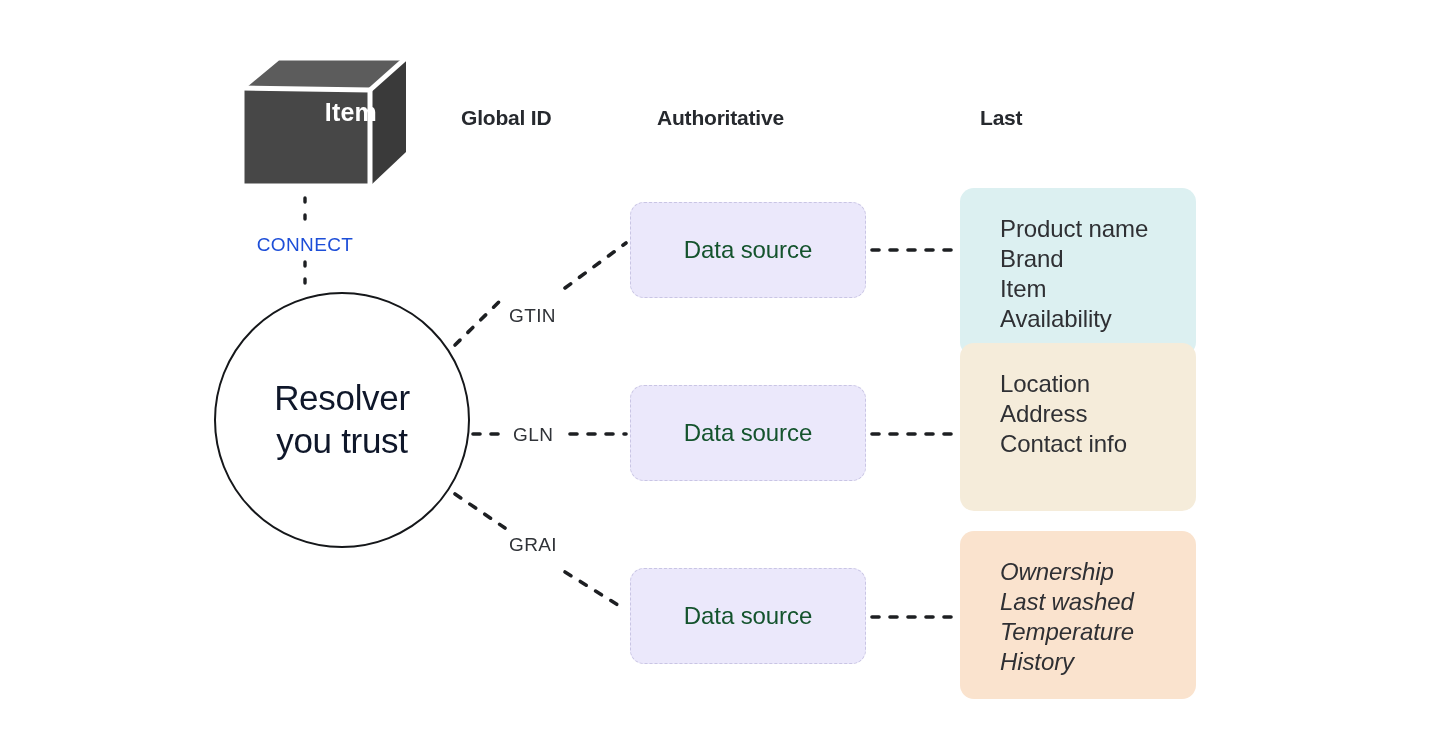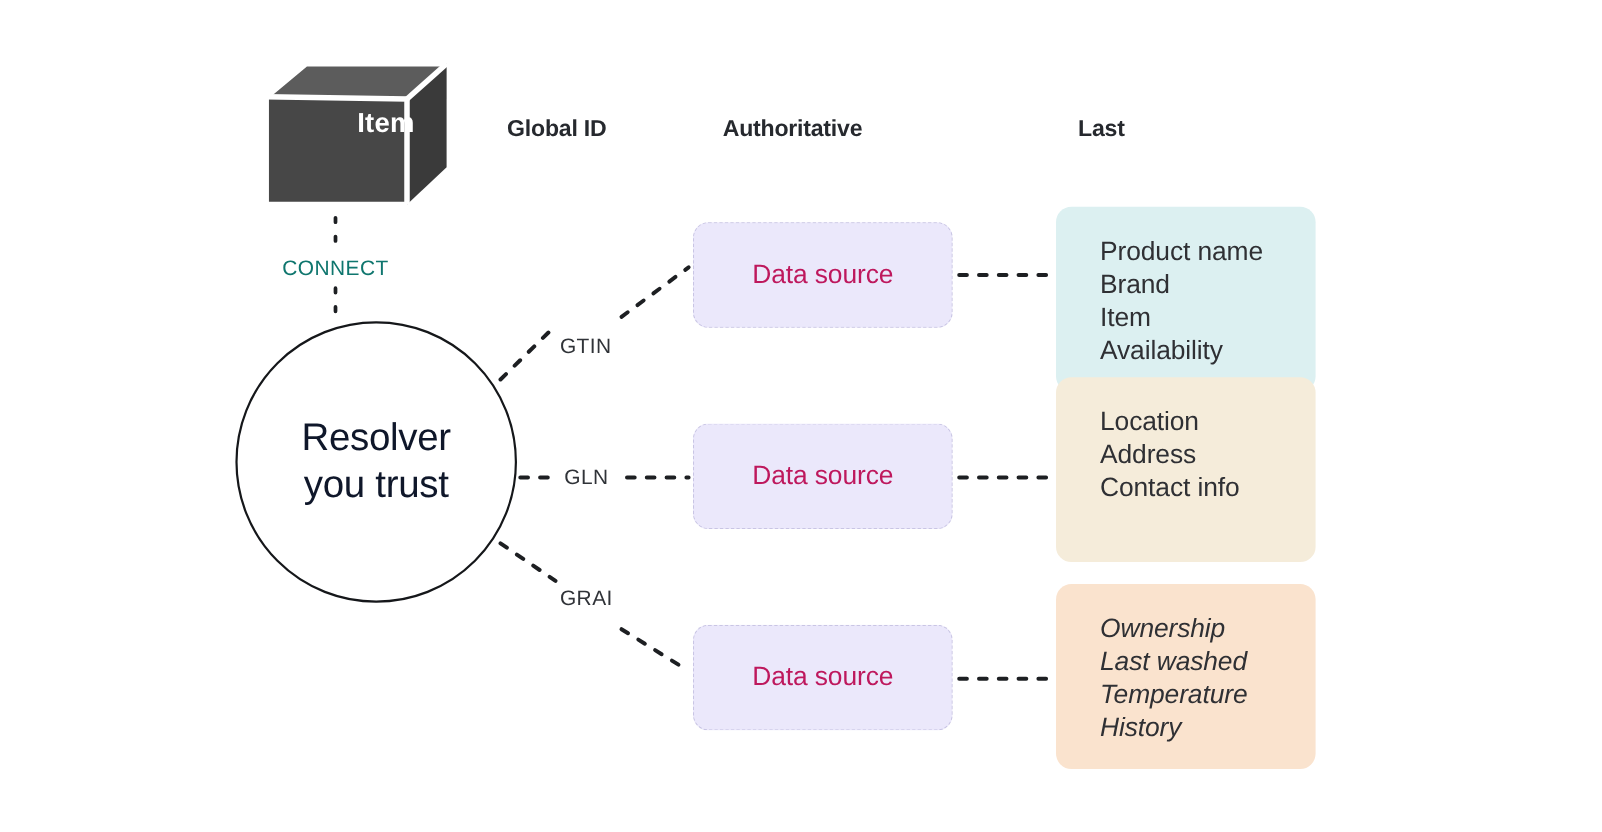--- a/index.html
+++ b/index.html
@@ -56,21 +56,21 @@
   }
 
   
   #connect-label {
     position: absolute;
     left: 205px;
     top: 234px;
     width: 200px;
     text-align: center;
     font-size: 19px;
-    color: #0f766e;
+    color: #1d4ed8;
     letter-spacing: 0.4px;
   }
 
   
   #resolver-circle {
     position: absolute;
     left: 214px;
     top: 292px;
     width: 256px;
     height: 256px;
@@ -111,21 +111,21 @@
     background: #ebe8fb;
     border: 1.6px dashed #c9c5e4;
     border-radius: 14px;
     box-sizing: border-box;
     display: flex;
     align-items: center;
     justify-content: center;
   }
   .data-source-label {
     font-size: 24px;
-    color: #be185d;
+    color: #14532d;
     letter-spacing: -0.1px;
   }
   #data-source-1 { left: 630px; top: 202px; }
   #data-source-2 { left: 630px; top: 385px; }
   #data-source-3 { left: 630px; top: 568px; }
 
   
   .data-panel {
     position: absolute;
     width: 236px;

